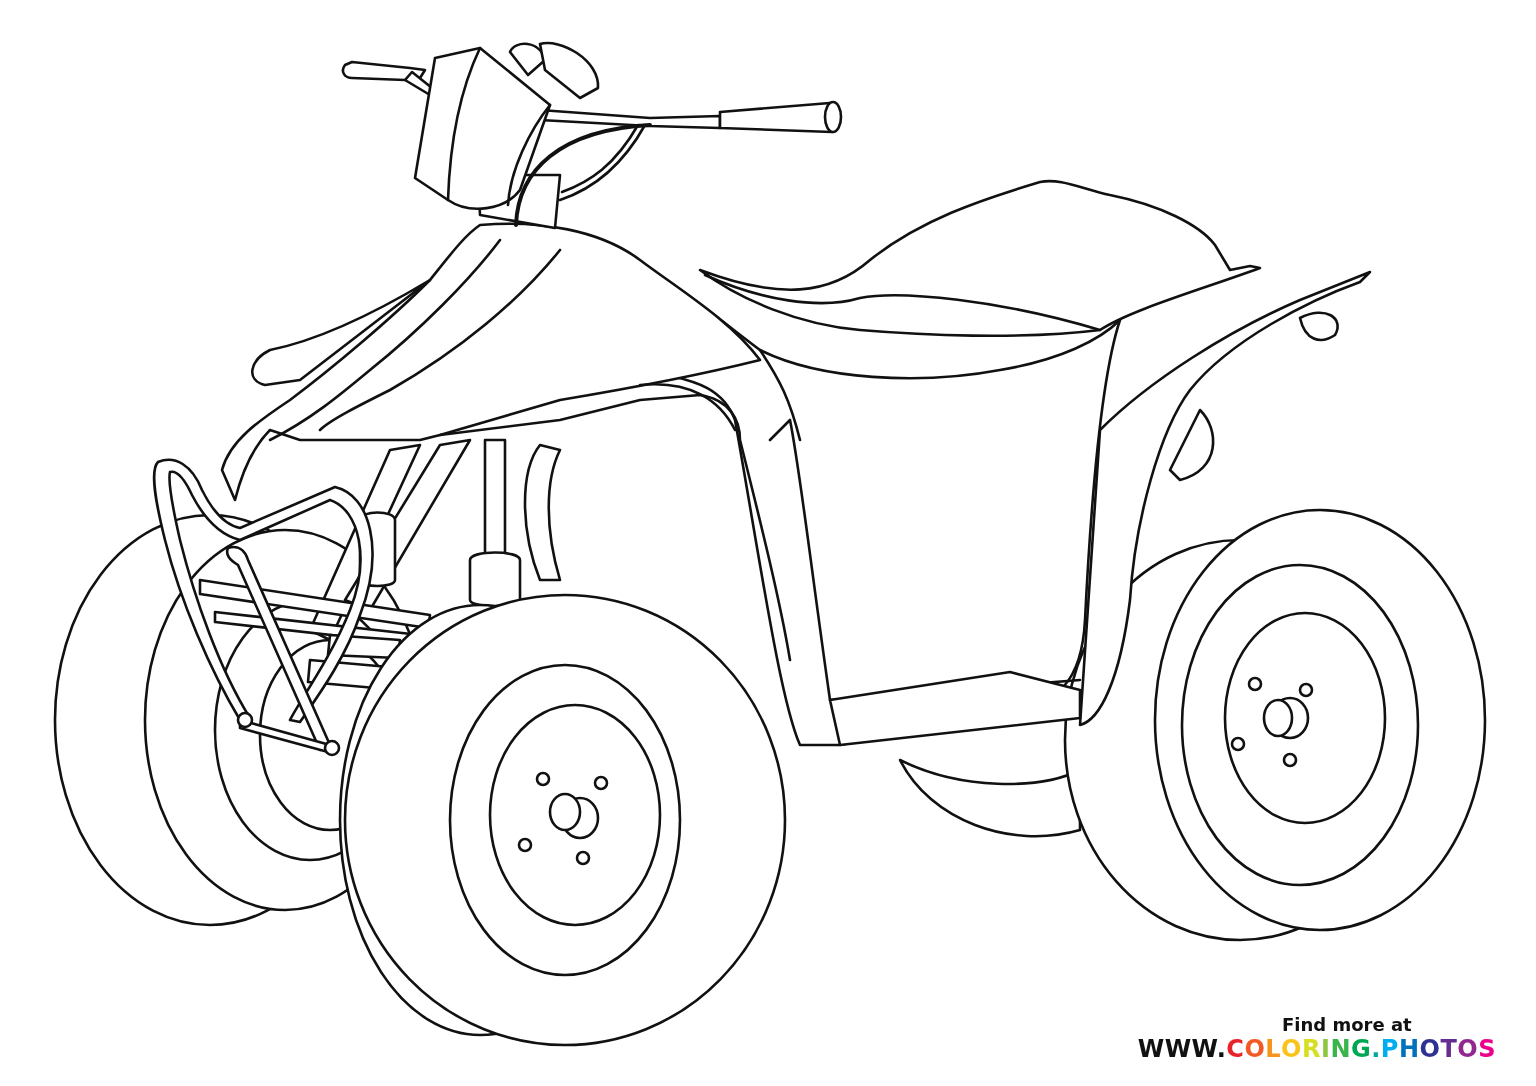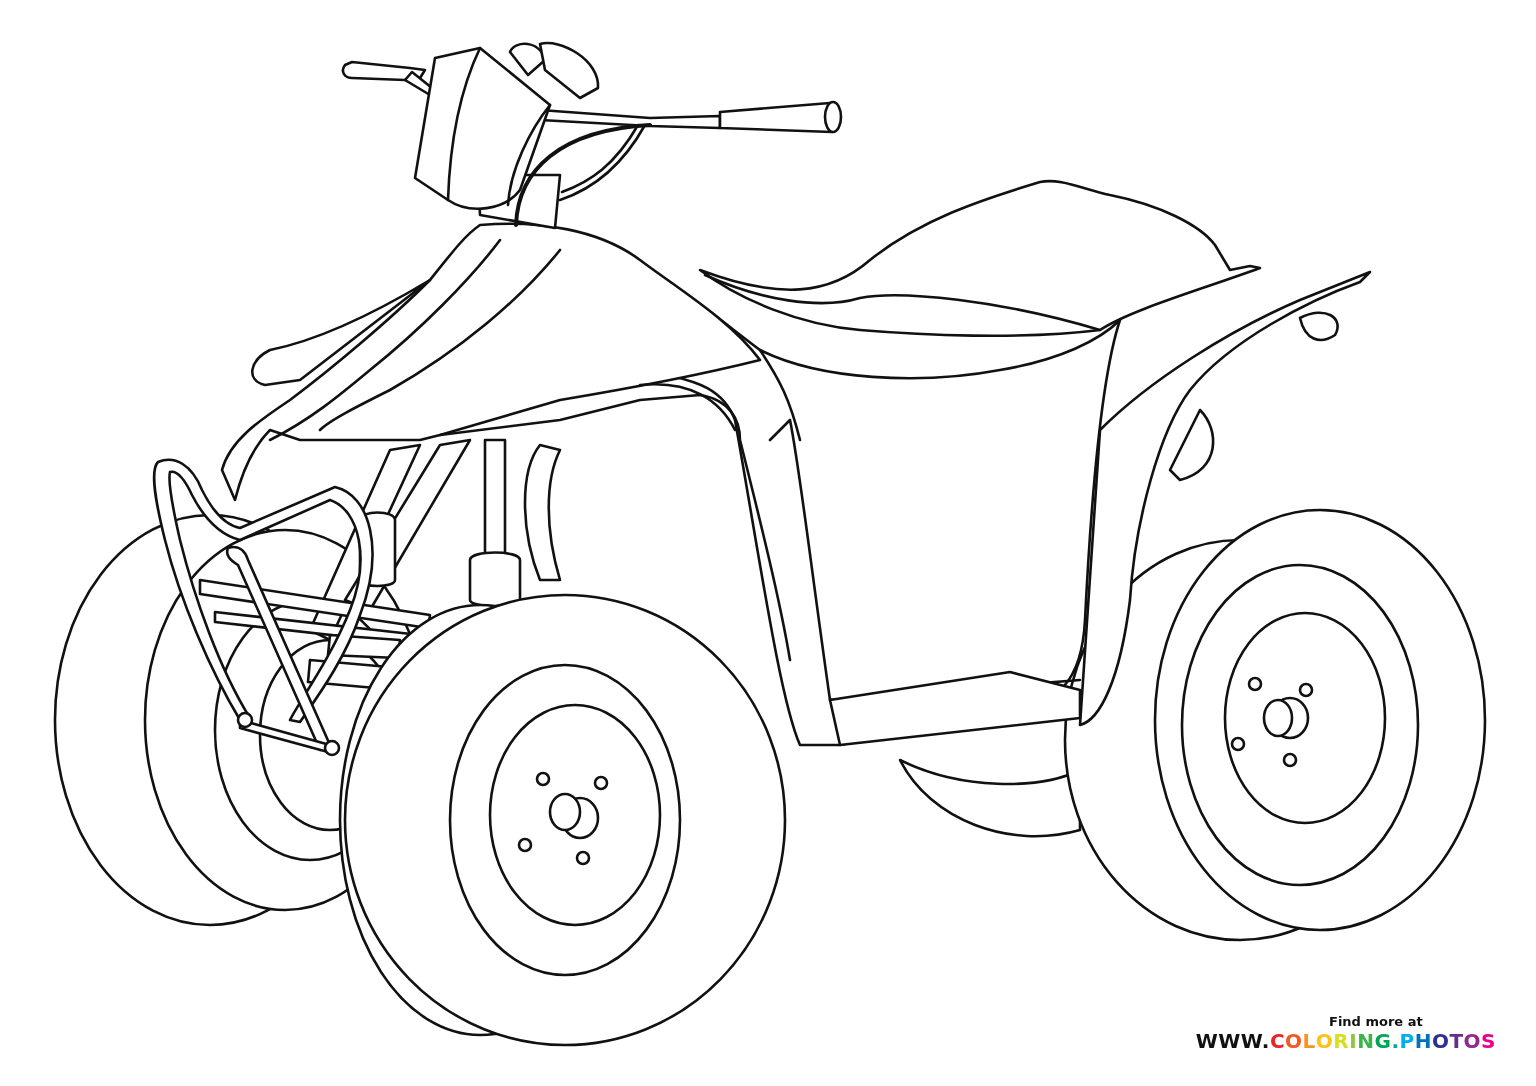--- a/index.html
+++ b/index.html
@@ -4,22 +4,22 @@
   <style>
     html, body { margin: 0; padding: 0; background: #ffffff; }
     body { width: 1536px; height: 1086px; position: relative; overflow: hidden; font-family: "DejaVu Sans", sans-serif; }
     #canvas { position: absolute; left: 0; top: 0; width: 1536px; height: 1086px; }
     #canvas path, #canvas ellipse, #canvas circle, #canvas line, #canvas rect, #canvas polyline, #canvas polygon {
       fill: #ffffff; stroke: #111111; stroke-width: 2.6; stroke-linejoin: round; stroke-linecap: round;
     }
     #canvas .nofill { fill: none; }
     #canvas .thick { stroke-width: 4; fill: none; }
     .watermark { position: absolute; right: 40px; top: 1014px; text-align: center; }
-    .wm-line1 { font-family: "DejaVu Sans", sans-serif; font-weight: bold; font-size: 13px; color: #111111; margin-left: 60px; }
-    .wm-line2 { font-family: "DejaVu Sans", sans-serif; font-weight: bold; font-size: 20px; letter-spacing: 0.5px; white-space: nowrap; }
+    .wm-line1 { font-family: "DejaVu Sans", sans-serif; font-weight: bold; font-size: 18px; color: #111111; margin-left: 60px; }
+    .wm-line2 { font-family: "DejaVu Sans", sans-serif; font-weight: bold; font-size: 24px; letter-spacing: 0.5px; white-space: nowrap; }
     .wm-www { color: #111111; }
     .wm-ch { display: inline-block; }
   </style>
 </head>
 <body>
 
 <svg id="canvas" viewBox="0 0 1536 1086" xmlns="http://www.w3.org/2000/svg">
 
   <g>
     <path d="M900 760 C 930 820, 1010 850, 1080 830 L 1080 770 C 1040 790, 960 790, 900 760 Z"></path>

